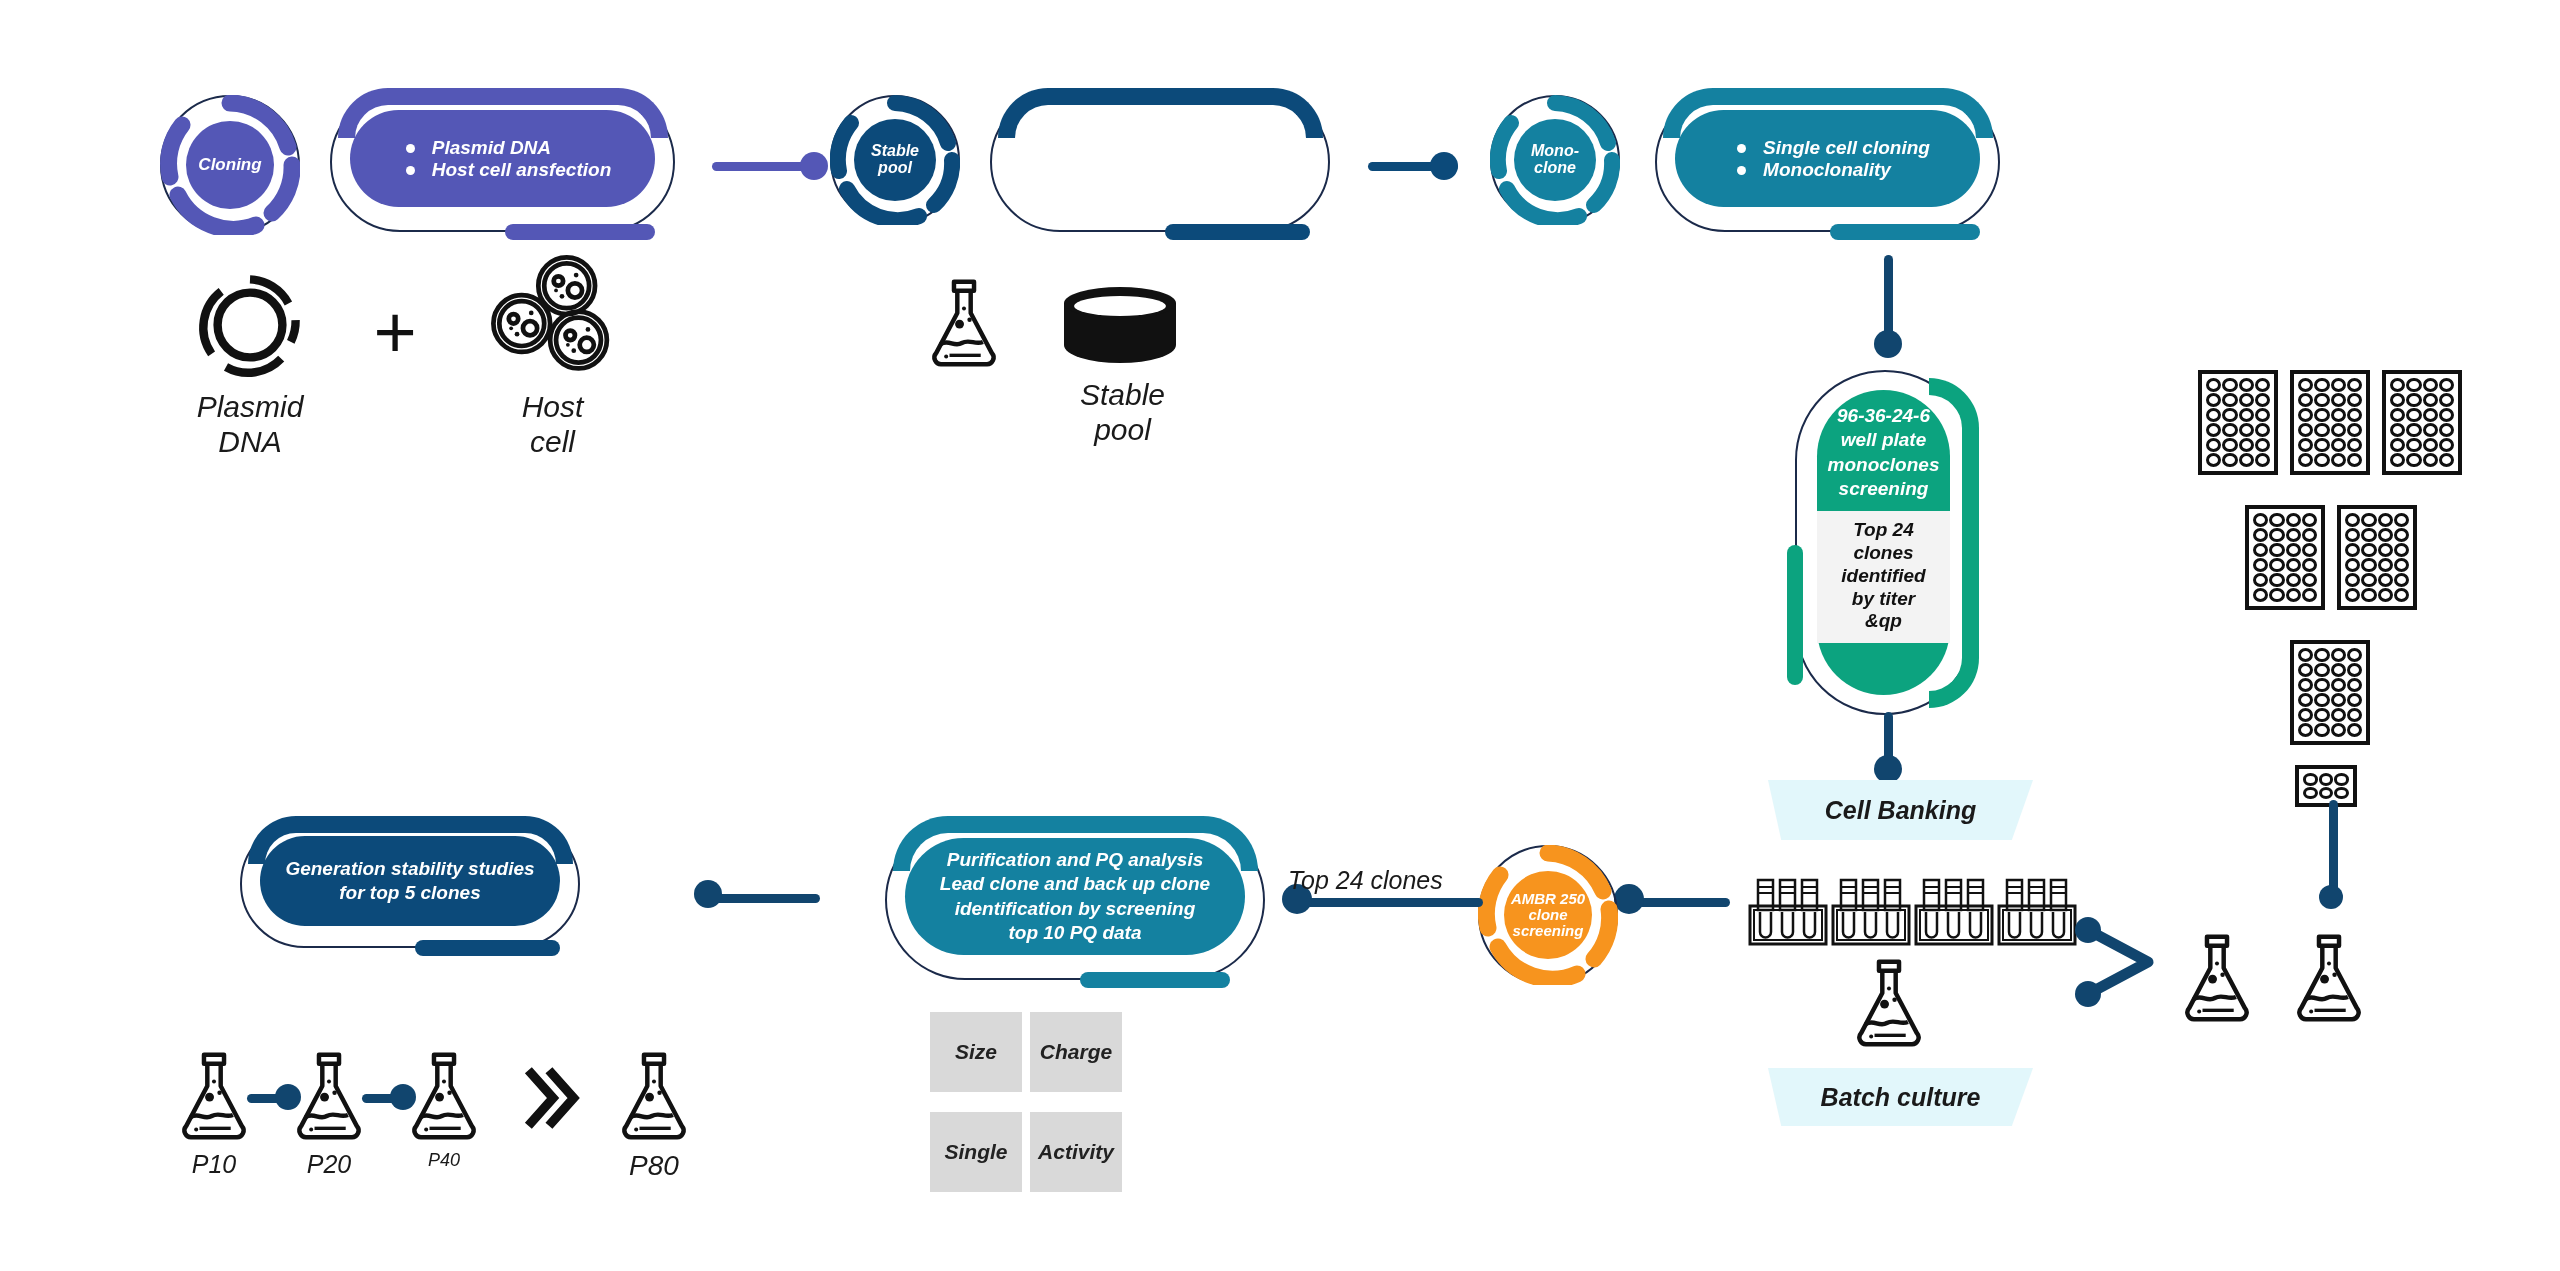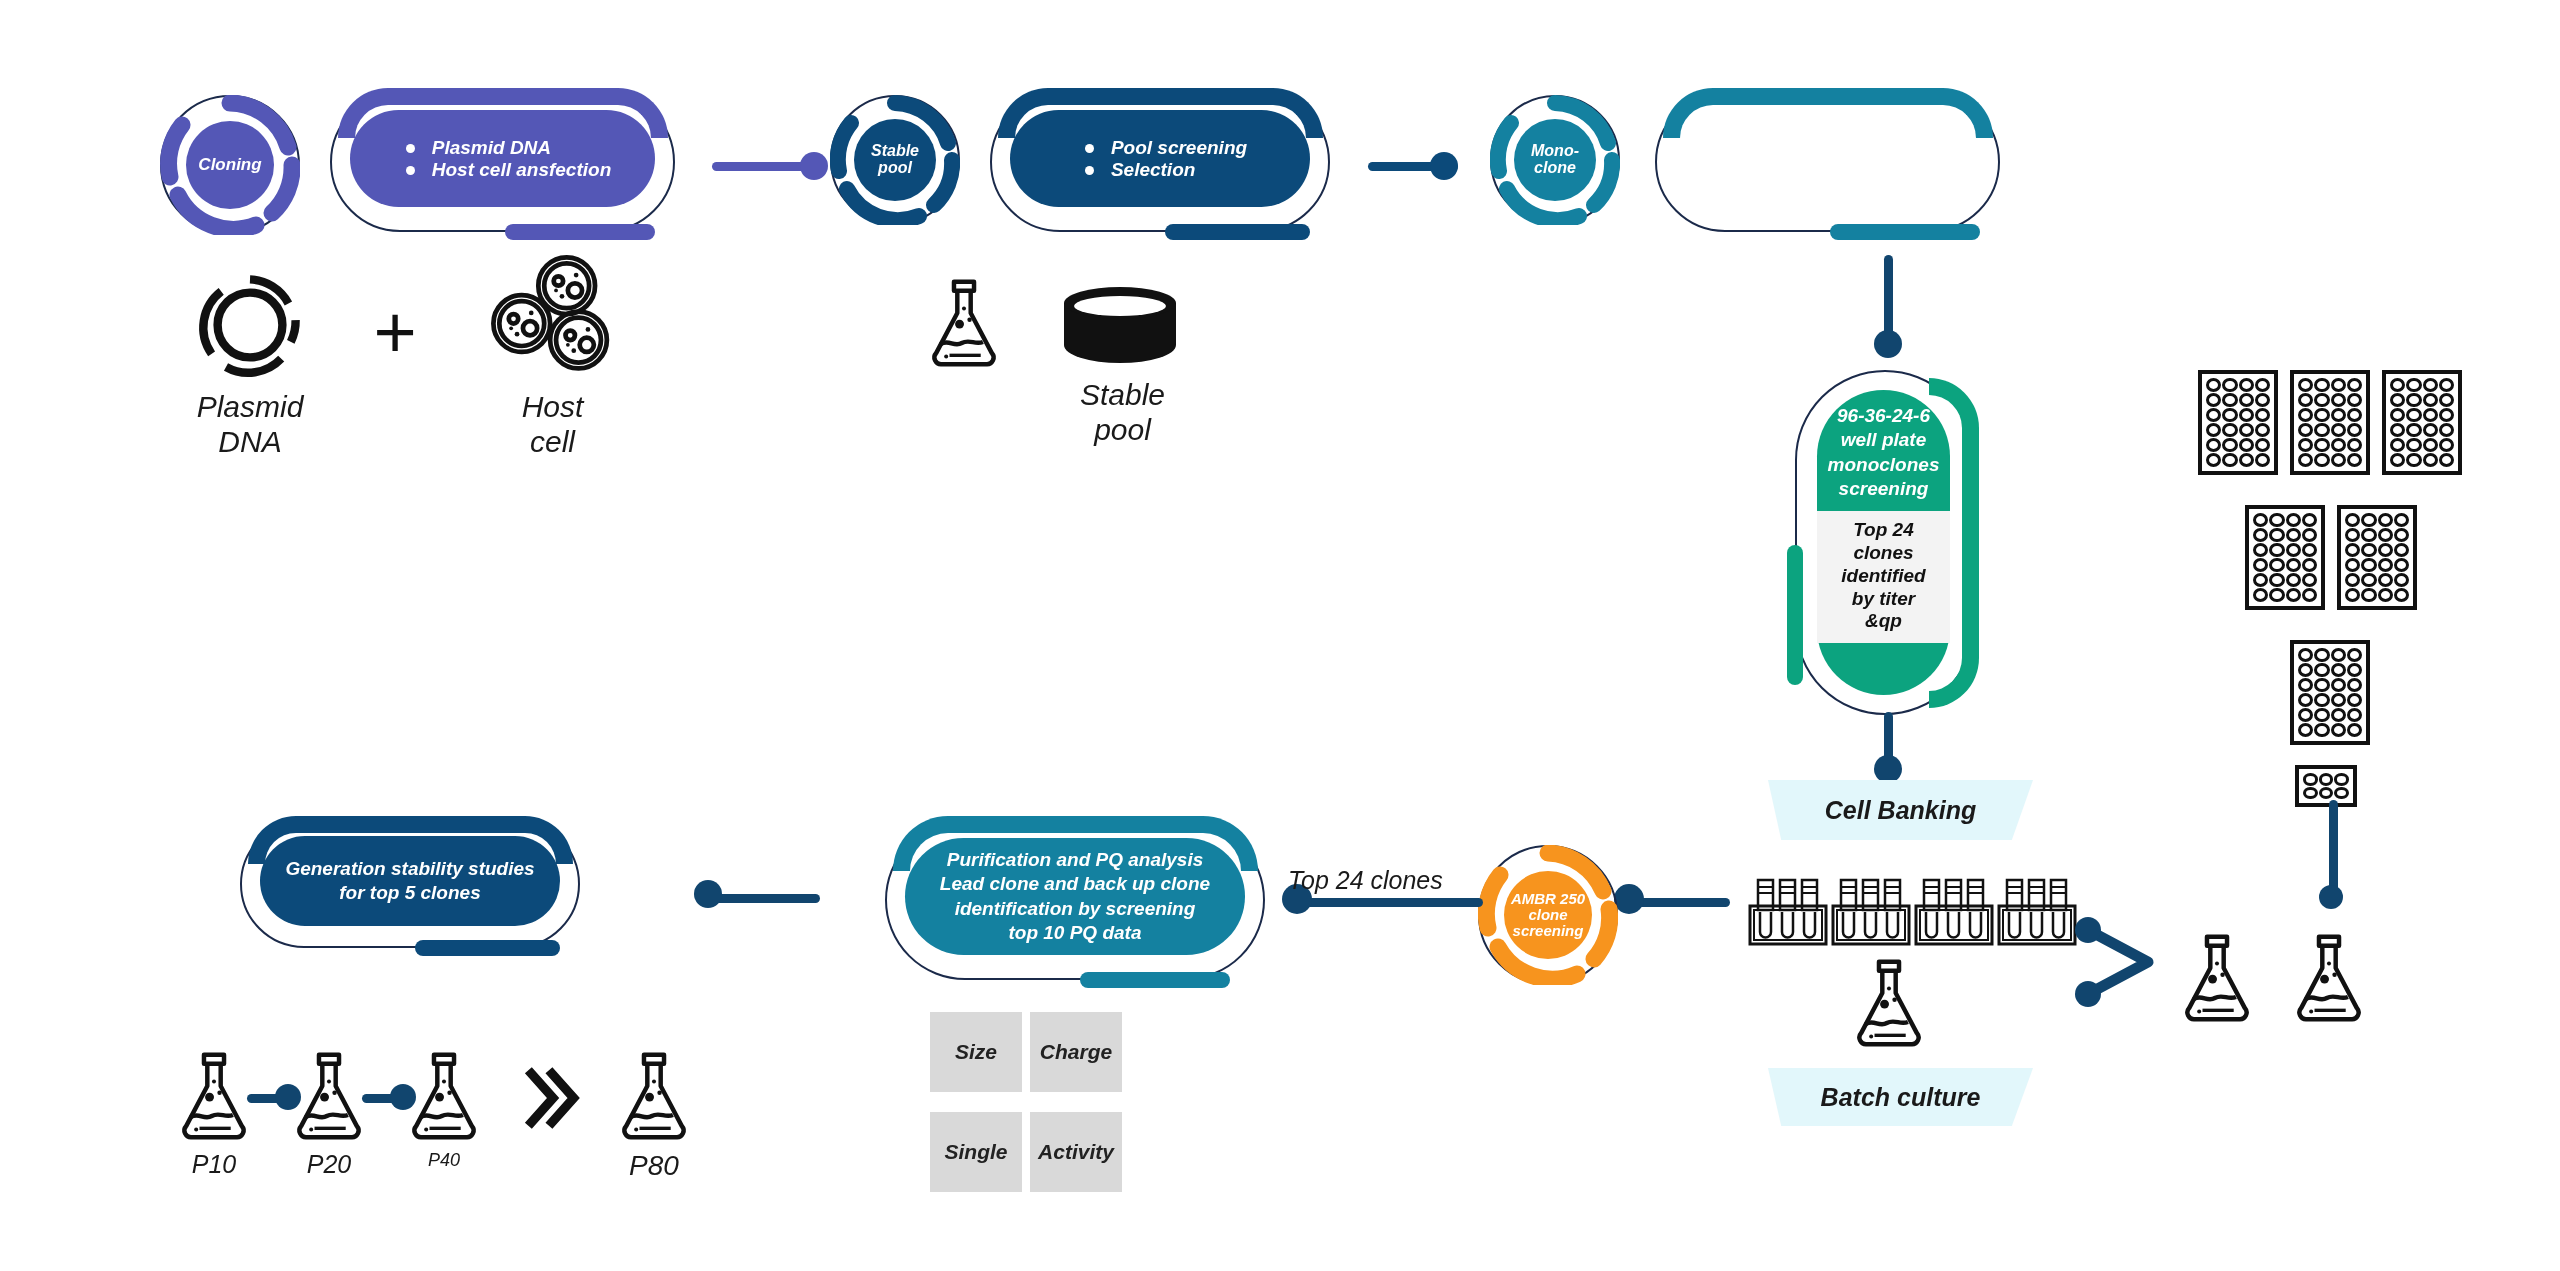--- a/index.html
+++ b/index.html
@@ -147,26 +147,20 @@
 pool</span>
   </div>
 </div>
 
 <div class="capsule" style="left:990px;top:92px;width:340px;height:140px;">
   <div class="outline"></div>
   <div class="deco" style="left:8px;top:-4px;width:325px;height:50px;border-top:17px solid #0c4a7a;
               border-left:17px solid #0c4a7a;border-right:17px solid #0c4a7a;
               border-top-left-radius:50px;border-top-right-radius:50px;box-sizing:border-box;"></div>
   <div class="deco" style="left:175px;bottom:-8px;width:145px;height:16px;border-radius:9px;background:#0c4a7a;"></div>
-  <div class="body" style="left:20px;top:18px;right:20px;bottom:25px;background:#0c4a7a;font-size:19px;">
-    <ul>
-      <li>Pool screening</li>
-      <li>Selection</li>
-    </ul>
-  </div>
 </div>
 
 <div class="conn-h" style="left:1368px;top:162px;width:90px;background:#0c4a7a;"></div>
 <div class="dot" style="left:1430px;top:152px;width:28px;height:28px;background:#0c4a7a;"></div>
 
 <svg style="position:absolute;left:925px;top:275px;width:78px;height:96px;" viewBox="0 0 70 86">
   <g fill="none" stroke="#111" stroke-width="4" stroke-linejoin="round">
     <path d="M26 6h18v8H26z"></path>
     <path d="M29 14v20L10 70a6 6 0 0 0 5 10h40a6 6 0 0 0 5-10L41 34V14"></path>
     <path d="M14 62c7-5 12 3 19-1s12 2 19-1"></path>
@@ -200,20 +194,26 @@
 clone</span>
   </div>
 </div>
 
 <div class="capsule" style="left:1655px;top:92px;width:345px;height:140px;">
   <div class="outline"></div>
   <div class="deco" style="left:8px;top:-4px;width:330px;height:50px;border-top:17px solid #1481a0;
               border-left:17px solid #1481a0;border-right:17px solid #1481a0;
               border-top-left-radius:50px;border-top-right-radius:50px;box-sizing:border-box;"></div>
   <div class="deco" style="left:175px;bottom:-8px;width:150px;height:16px;border-radius:9px;background:#1481a0;"></div>
+  <div class="body" style="left:20px;top:18px;right:20px;bottom:25px;background:#1481a0;font-size:19px;">
+    <ul>
+      <li>Single cell cloning</li>
+      <li>Monoclonality</li>
+    </ul>
+  </div>
 </div>
 
 <div class="conn-v" style="left:1884px;top:255px;height:90px;background:#11456e;"></div>
 <div class="dot" style="left:1874px;top:330px;width:28px;height:28px;background:#11456e;"></div>
 
 <div class="capsule" style="left:1795px;top:370px;width:180px;height:345px;">
   <div class="outline"></div>
   <div class="deco" style="left:-4px;top:8px;width:50px;height:330px;border-left:17px solid #0ca37f;
               border-top:17px solid #0ca37f;border-bottom:17px solid #0ca37f;
               border-top-left-radius:60px;border-bottom-left-radius:60px;box-sizing:border-box;

